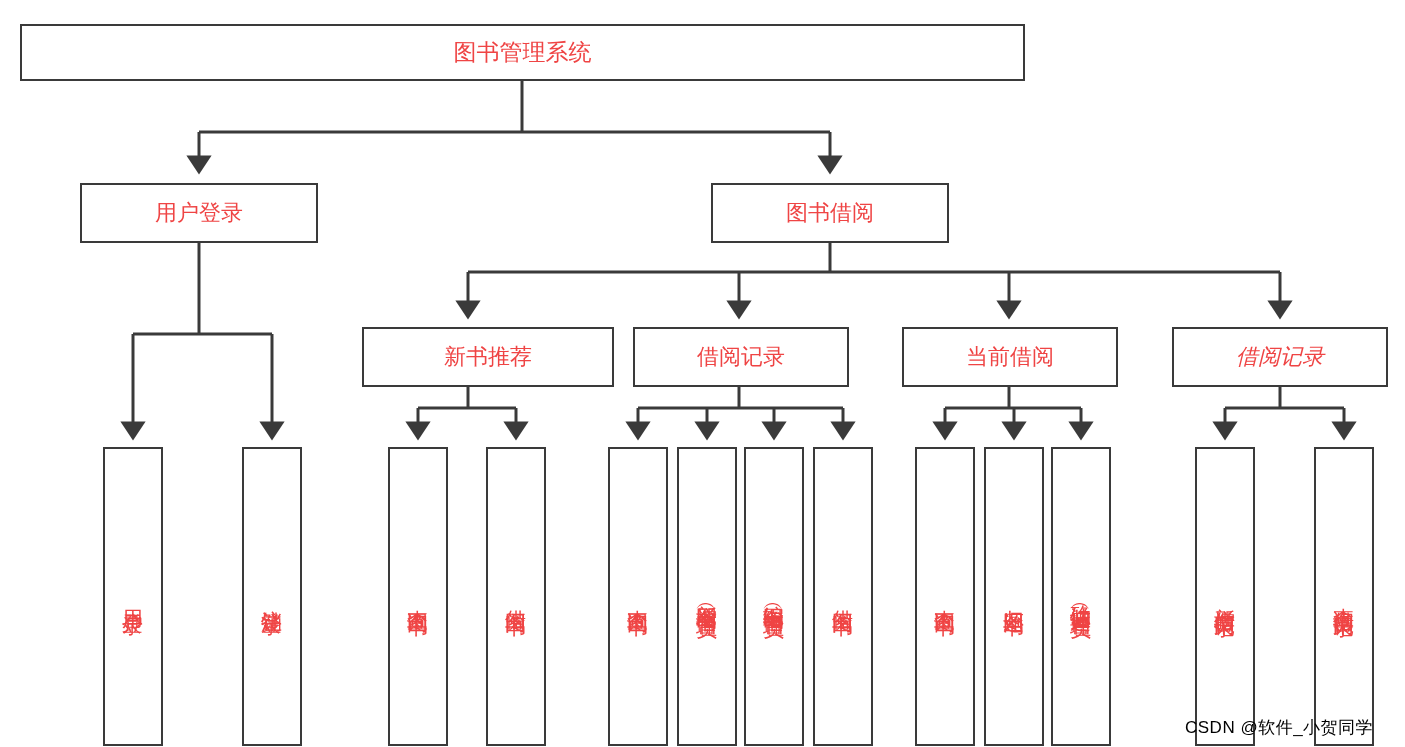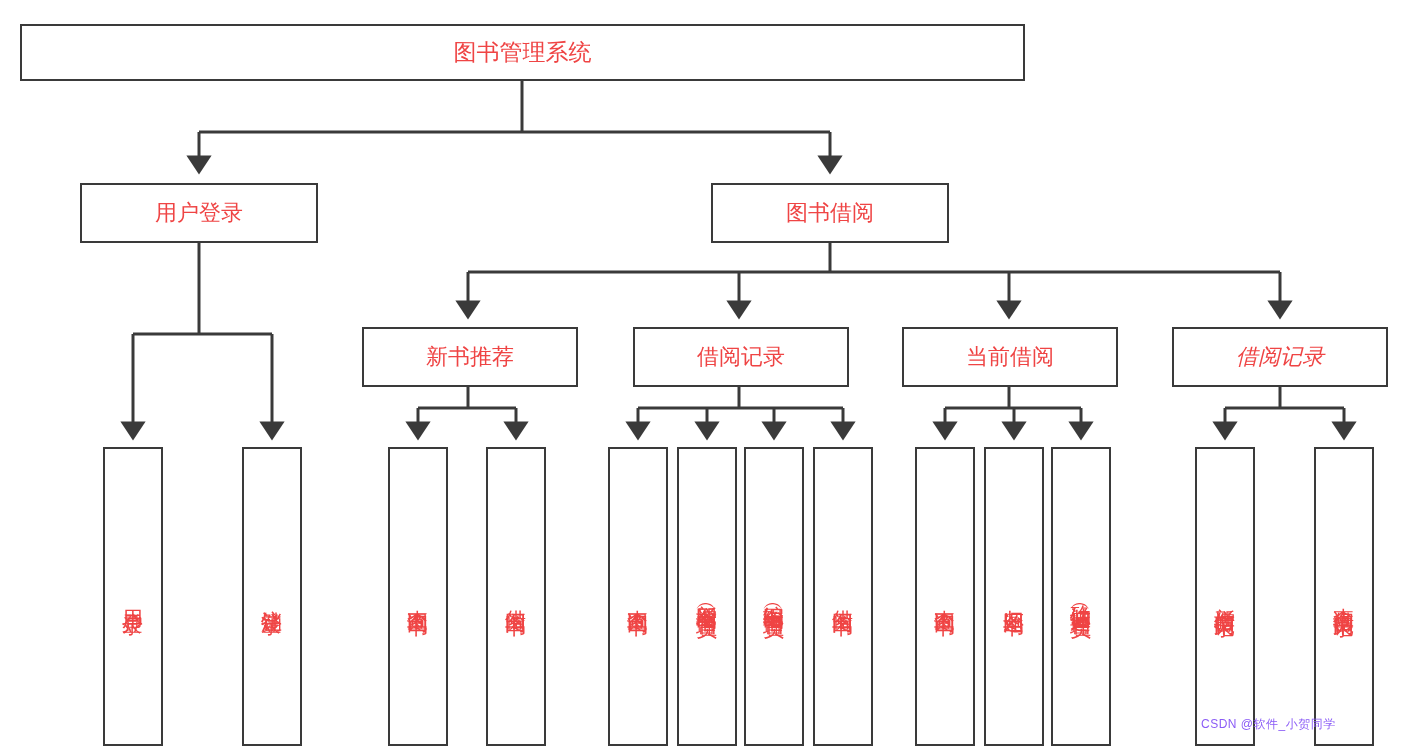--- a/index.html
+++ b/index.html
@@ -58,26 +58,25 @@
     font-size: 21px;
     letter-spacing: 2px;
     line-height: 1.1;
     white-space: nowrap;
     max-height: 268px;
   }
   .watermark {
     position: absolute;
     left: 1185px;
     top: 716px;
-    font-size: 12px;
-    color: #8b5cf6;
+    font-size: 17px;
+    color: #000000;
     letter-spacing: 0.5px;
     z-index: 3;
     white-space: nowrap;
-    margin-left: 16px;
   }
 </style>
 </head>
 <body>
 
 <div id="canvas">
 
   <svg class="edges" viewBox="0 0 1405 747">
     <defs>
       <marker id="arrow" markerWidth="9" markerHeight="9" refX="2.2" refY="4.2" orient="auto" markerUnits="strokeWidth">
@@ -132,21 +131,21 @@
     <span class="label">图书管理系统</span>
   </div>
 
   <div class="node h" style="left:80px; top:171px; width:238px; height:60px;">
     <span class="label">用户登录</span>
   </div>
   <div class="node h" style="left:711px; top:171px; width:238px; height:60px;">
     <span class="label">图书借阅</span>
   </div>
 
-  <div class="node h" style="left:362px; top:315px; width:216px; height:60px;">
+  <div class="node h" style="left:362px; top:315px; width:252px; height:60px;">
     <span class="label">新书推荐</span>
   </div>
   <div class="node h" style="left:633px; top:315px; width:216px; height:60px;">
     <span class="label">借阅记录</span>
   </div>
   <div class="node h" style="left:902px; top:315px; width:216px; height:60px;">
     <span class="label">当前借阅</span>
   </div>
   <div class="node h" style="left:1172px; top:315px; width:216px; height:60px;font-style:italic;">
     <span class="label">借阅记录</span>

